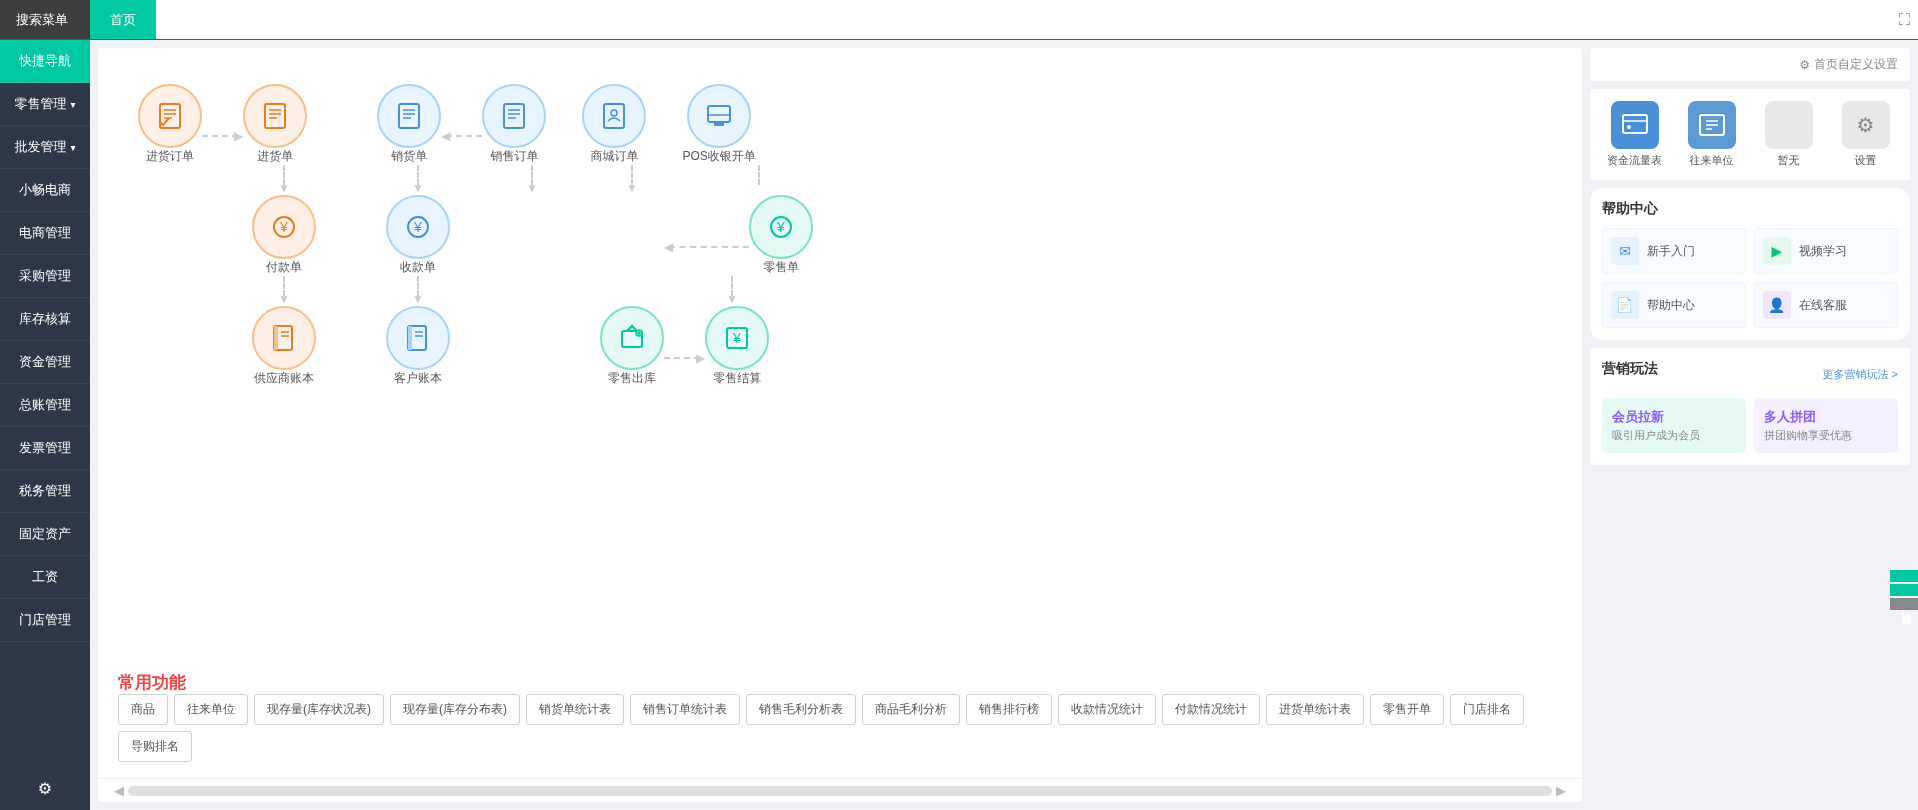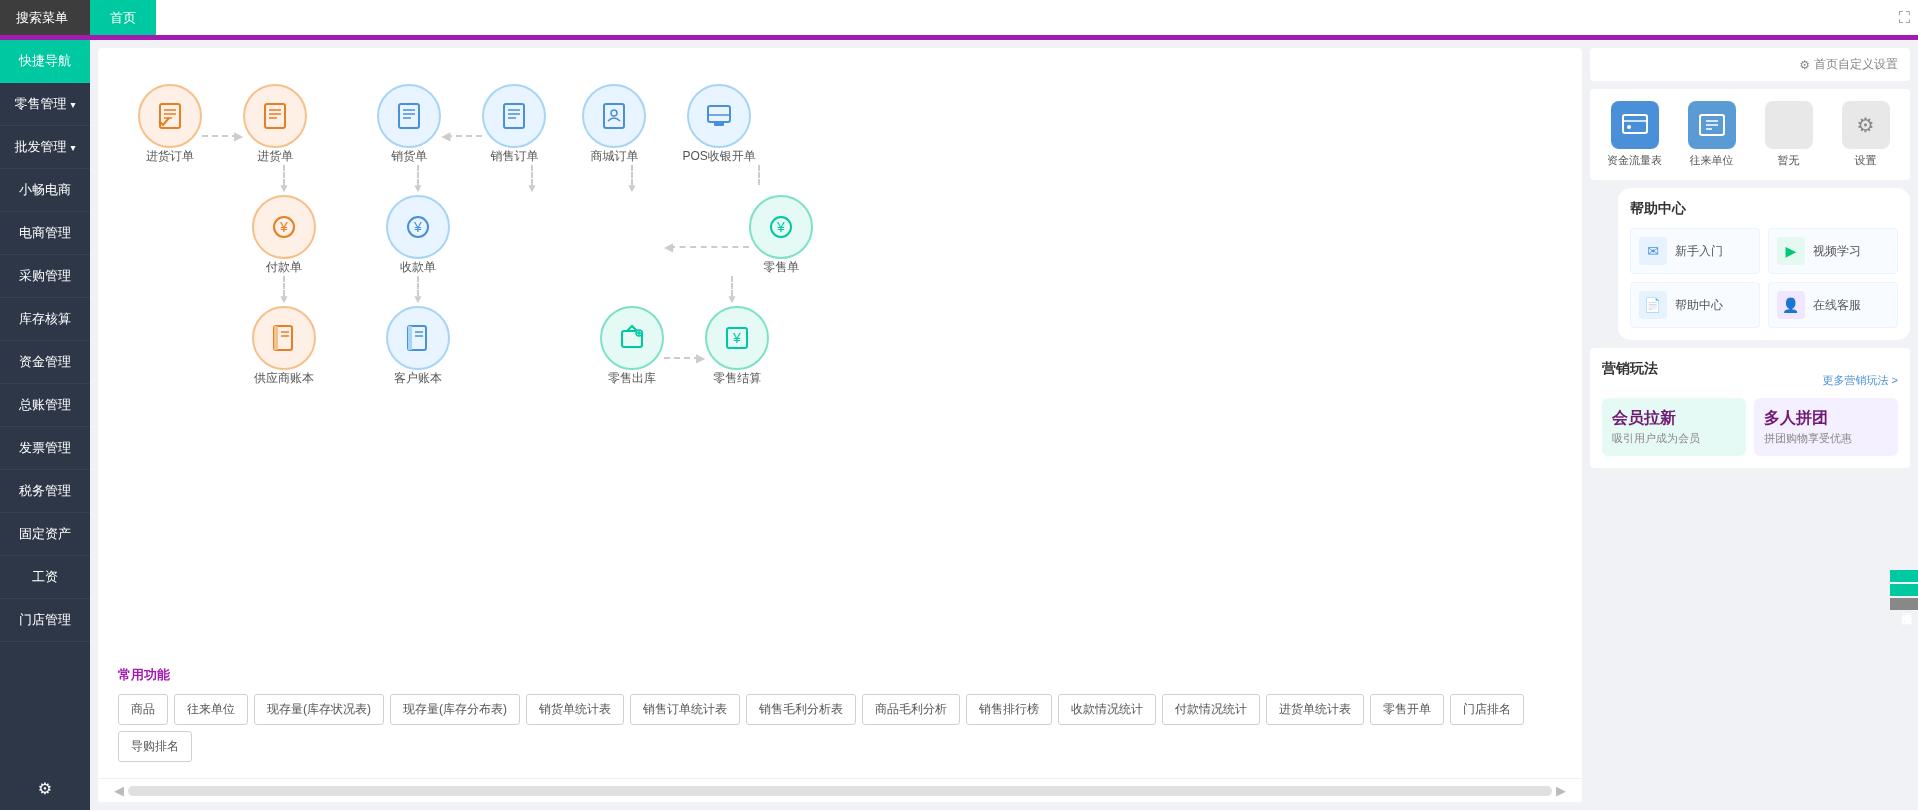--- a/index.html
+++ b/index.html
@@ -1,19 +1,19 @@
 <!DOCTYPE html>
 <html><head>
   <meta charset="utf-8">
   <style>
     * { box-sizing: border-box; margin: 0; padding: 0; }
     body { font-family: 'Microsoft YaHei', Arial, sans-serif; font-size: 13px; background: #f0f2f5; display: flex; flex-direction: column; height: 810px; overflow: hidden; }
 
     
-    .top-bar { display: flex; align-items: center; background: #fff; height: 40px; border-bottom: 5px solid #a21caf; flex-shrink: 0; }
+    .top-bar { display: flex; align-items: center; background: #fff; height: 40px; border-bottom: 1px solid #a21caf; flex-shrink: 0; }
     .search-menu { background: #3d3d3d; color: #fff; height: 100%; display: flex; align-items: center; padding: 0 16px; font-size: 13px; min-width: 90px; cursor: pointer; }
     .tab-home { background: #00c8a0; color: #fff; height: 100%; display: flex; align-items: center; padding: 8px 20px; font-size: 13px; cursor: pointer; }
     .fullscreen-btn { margin-left: auto; margin-right: 8px; cursor: pointer; color: #888; font-size: 16px; }
 
     
     .main-layout { display: flex; flex: 1; overflow: hidden; }
 
     
     .sidebar { width: 90px; background: #2d3748; display: flex; flex-direction: column; flex-shrink: 0; overflow-y: auto; }
     .sidebar-item { color: #fff; padding: 12px 8px; text-align: center; cursor: pointer; font-size: 13px; position: relative; display: flex; align-items: center; justify-content: center; gap: 4px; border-bottom: 1px solid rgba(255,255,255,0.05); }
@@ -42,53 +42,53 @@
     
     .quick-icons { background: #fff; border-radius: 4px; padding: 12px; display: flex; gap: 12px; }
     .quick-icon-item { display: flex; flex-direction: column; align-items: center; gap: 4px; cursor: pointer; flex: 1; }
     .quick-icon-box { width: 48px; height: 48px; border-radius: 8px; display: flex; align-items: center; justify-content: center; font-size: 20px; }
     .quick-icon-box.blue { background: #4a90d9; color: #fff; }
     .quick-icon-box.blue2 { background: #5b9bd5; color: #fff; }
     .quick-icon-box.gray { background: #e8e8e8; color: #aaa; }
     .quick-icon-label { font-size: 11px; color: #555; text-align: center; }
 
     
-    .help-section { background: #fff; border-radius: 13px; padding: 12px; margin-left: 28px; }
+    .help-section { background: #fff; border-radius: 13px; padding: 12px; }
     .section-title { font-size: 14px; font-weight: bold; color: #333; margin-bottom: 10px; }
     .help-grid { display: grid; grid-template-columns: 1fr 1fr; gap: 8px; }
     .help-item { display: flex; align-items: center; gap: 8px; padding: 8px; border: 1px solid #e8f4ff; border-radius: 4px; cursor: pointer; background: #f8fbff; }
     .help-icon { width: 28px; height: 28px; border-radius: 4px; display: flex; align-items: center; justify-content: center; font-size: 14px; }
     .help-icon.blue { background: #e6f3ff; color: #4a90d9; }
     .help-icon.green { background: #e6f9f0; color: #00c87a; }
     .help-icon.purple { background: #f0e6ff; color: #9b59b6; }
     .help-item-label { font-size: 12px; color: #555; }
 
     
     .marketing-section { background: #fff; border-radius: 4px; padding: 12px; }
-    .marketing-header { display: flex; justify-content: space-between; align-items: flex-end; margin-bottom: 10px; gap: 40px; }
+    .marketing-header { display: flex; justify-content: space-between; align-items: center; margin-bottom: 10px; gap: 40px; }
     .more-link { font-size: 11px; color: #4a90d9; cursor: pointer; }
     .marketing-grid { display: grid; grid-template-columns: 1fr 1fr; gap: 8px; }
     .marketing-item { background: #f0f8ff; border-radius: 6px; padding: 10px; cursor: pointer; }
-    .marketing-item-title { font-size: 16px; font-weight: bold; color: #701a75; margin-bottom: 2px; }
+    .marketing-item-title { font-size: 13px; font-weight: bold; color: #8b5cf6; margin-bottom: 2px; }
     .marketing-item-desc { font-size: 11px; color: #888; }
     .marketing-item.teal { background: #e6faf5; }
     .marketing-item.pink { background: #fff0f5; }
     .marketing-item.purple { background: #f5f0ff; }
 
     
     .activity-section { background: #fff; border-radius: 4px; padding: 12px; }
     .flow-circle { width: 64px; height: 64px; border-radius: 50%; display: flex; align-items: center; justify-content: center; font-size: 22px; }
     .flow-circle.orange { background: #fef0e6; color: #e67e22; border: 2px solid #f5c08a; }
     .flow-circle.blue { background: #e8f4ff; color: #4a90d9; border: 2px solid #a8d4f5; }
     .flow-circle.teal { background: #e6faf5; color: #00c8a0; border: 2px solid #7de0c8; }
     .flow-label { font-size: 12px; color: #555; text-align: center; }
 
     
     .common-functions { padding: 0 20px 16px; }
-    .cf-title { font-size: 13px; color: #a21caf; font-weight: bold; margin-bottom: 10px; }
+    .cf-title { font-size: 17px; color: #ef4444; font-weight: bold; }
     .cf-grid { display: flex; flex-wrap: wrap; gap: 6px; }
     .cf-btn { border: 1px solid #d0d0d0; background: #fff; border-radius: 3px; padding: 6px 12px; font-size: 12px; color: #555; cursor: pointer; }
 
     
     .flow-scroll { display: flex; align-items: center; padding: 4px 12px; background: #fff; border-top: 1px solid #f0f0f0; }
     .scroll-track { flex: 1; height: 10px; background: #e0e0e0; border-radius: 5px; }
     .scroll-btn { color: #bbb; cursor: pointer; padding: 0 4px; }
 
     
     .float-btns { position: fixed; right: 0; bottom: 200px; display: flex; flex-direction: column; gap: 2px; }

